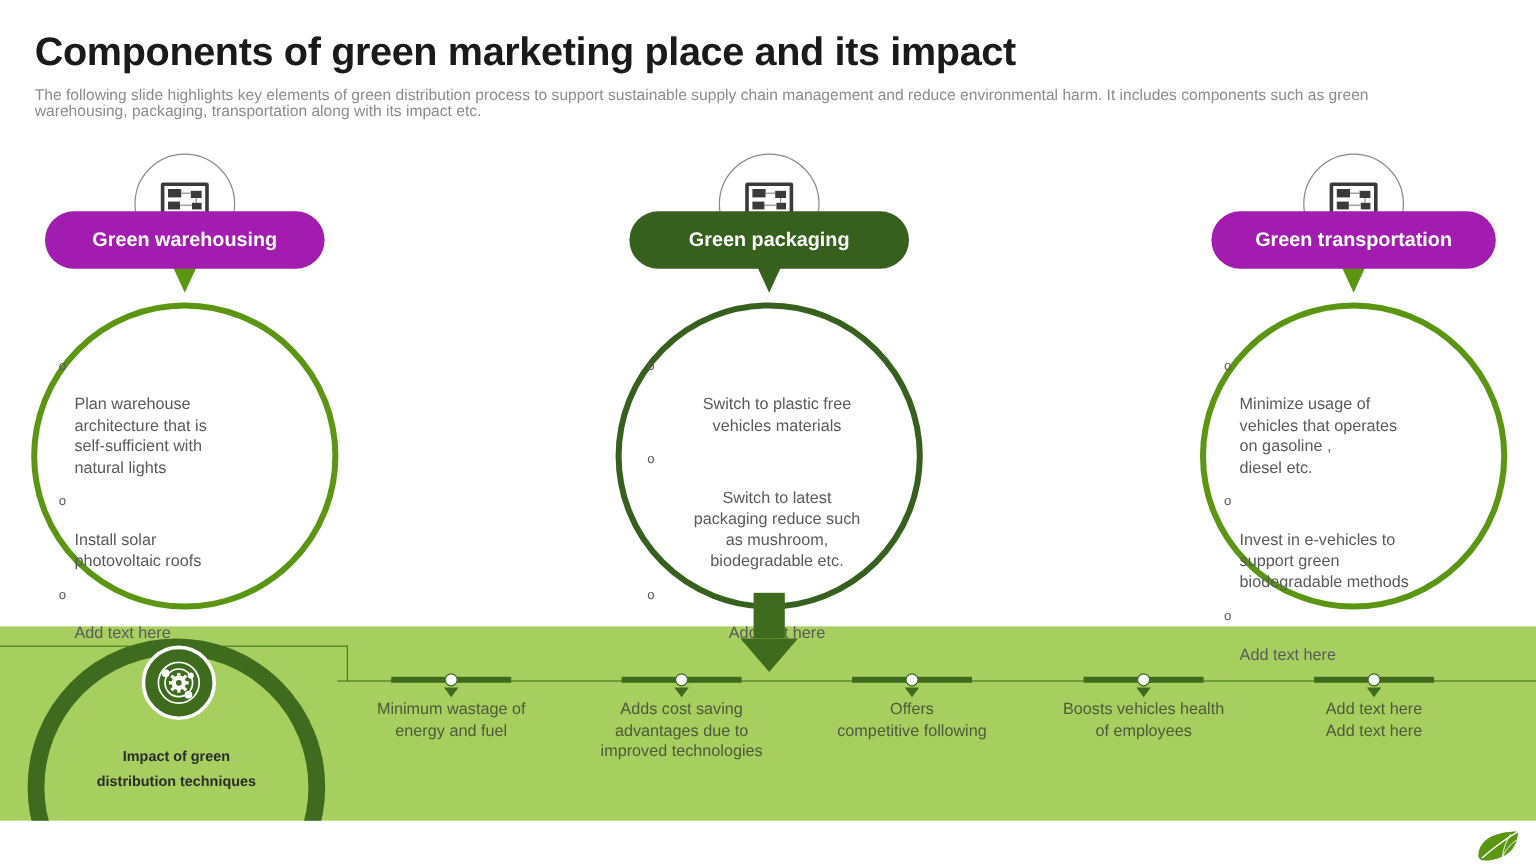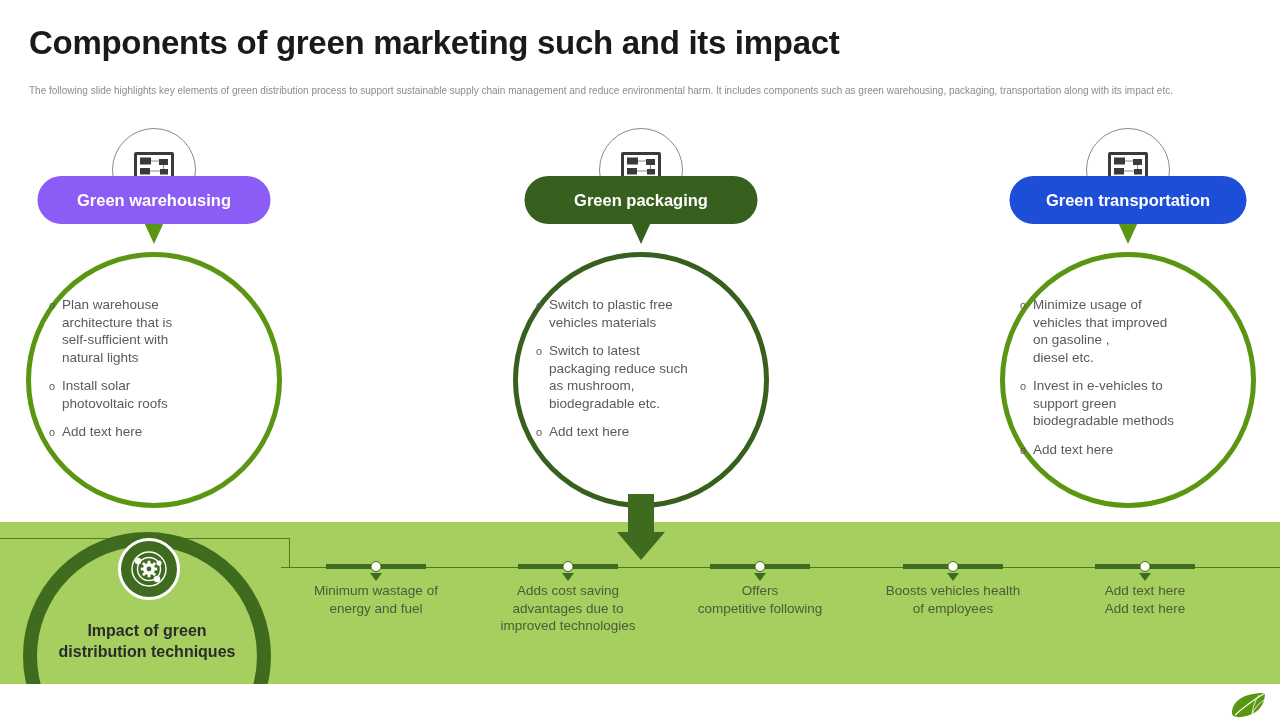--- a/index.html
+++ b/index.html
@@ -11,22 +11,22 @@
   }
   #slide { position: relative; width: 1280px; height: 720px; background: #fff; }
 
   
   .title {
     position: absolute; left: 29px; top: 24px;
     font-size: 33px; font-weight: bold; color: #1a1a1a;
     letter-spacing: -0.3px; white-space: nowrap;
   }
   .subtitle {
-    position: absolute; left: 29px; top: 84px; width: 1172px;
-    font-size: 10px; line-height: 14px; color: #8c8c8c;
+    position: absolute; left: 29px; top: 72px; width: 1172px;
+    font-size: 13px; line-height: 14px; color: #8c8c8c;
   }
 
   
   .col { position: absolute; top: 0; width: 300px; height: 520px; }
 
   .icon-circle {
     position: absolute; left: 50%; top: 128px;
     transform: translateX(-50%);
     width: 84px; height: 84px; border-radius: 50%;
     background: #ffffff; border: 1px solid #8a8a8a;
@@ -67,21 +67,21 @@
   }
   .bullet {
     display: flex; align-items: flex-start;
     margin-bottom: 11px;
     font-size: 13.5px; line-height: 17.5px; color: #5a5a5a;
   }
   .bullet .marker {
     width: 13px; flex: 0 0 13px;
     font-size: 11px; line-height: 18px; color: #5a5a5a;
   }
-  .bullet .txt { flex: 1; white-space: pre-line; }
+  .bullet .txt { flex: 1; white-space: pre-line; margin-top: 32px; }
 
   
   .band {
     position: absolute; left: 0; top: 522px;
     width: 1280px; height: 162px;
     background: #a6cf5f;
   }
   .step-line {
     position: absolute; left: 0; top: 538px;
     width: 290px; height: 30px;
@@ -104,21 +104,21 @@
   }
   .impact-icon {
     position: absolute; left: 118px; top: 538px;
     width: 62px; height: 62px; border-radius: 50%;
     background: #3f6b1f; border: 3px solid #ffffff;
     display: flex; align-items: center; justify-content: center;
     z-index: 5;
   }
   .impact-label {
     position: absolute; left: 23px; top: 620px; width: 248px;
-    text-align: center; font-size: 16px; font-weight: bold;
+    text-align: center; font-size: 12px; font-weight: bold;
     line-height: 21px; color: #2b2b2b; z-index: 5;
     white-space: pre-line;
   }
   .band-mask {
     position: absolute; left: 0; top: 684px;
     width: 1280px; height: 36px; background: #ffffff; z-index: 6;
   }
 
   .down-arrow {
     position: absolute; left: 617px; top: 494px;
@@ -168,41 +168,41 @@
     position: absolute; left: 0; top: 701px; width: 1280px;
     text-align: center; font-size: 11px; color: #6e6e6e;
   }
   .leaf { position: absolute; left: 1229px; top: 692px; z-index: 7; }
 </style>
 </head>
 <body>
 
 <div id="slide">
 
-  <div class="title">Components of green marketing such and its impact</div>
+  <div class="title">Components of green marketing place and its impact</div>
   <div class="subtitle">The following slide highlights key elements of green distribution process to support sustainable supply chain management and reduce environmental harm. It includes components such as green warehousing, packaging, transportation along with its impact etc.</div>
 
   <div class="col" style="left:4px;">
     <div class="icon-circle">
       <svg width="44" height="38" viewBox="0 0 44 38">
         <rect x="2" y="1" width="40" height="28" rx="2" fill="#3a3a3a"></rect>
         <rect x="5" y="4" width="34" height="22" fill="#ffffff"></rect>
         <rect x="8" y="6.5" width="11" height="7" fill="#3a3a3a"></rect>
         <rect x="27" y="8" width="9" height="6" fill="#3a3a3a"></rect>
         <rect x="8" y="17" width="10" height="6.5" fill="#3a3a3a"></rect>
         <rect x="28" y="18" width="8" height="5.5" fill="#3a3a3a"></rect>
         <rect x="19" y="9.5" width="8" height="1" fill="#8d8d8d"></rect>
         <rect x="18" y="19.5" width="10" height="1" fill="#8d8d8d"></rect>
         <rect x="31" y="14" width="1" height="4" fill="#8d8d8d"></rect>
         <rect x="18" y="30" width="8" height="4" fill="#3a3a3a"></rect>
         <rect x="13" y="33.5" width="18" height="3" rx="1.2" fill="#3a3a3a"></rect>
       </svg>
     </div>
     <div class="tail" style="border-top-color:#5a9612;"></div>
-    <div class="pill" style="background:#8b5cf6;">
+    <div class="pill" style="background:#a21caf;">
       <span>Green warehousing</span>
     </div>
     <div class="big-circle" style="border-color:#5a9612;"></div>
     <div class="bullets">
       <div class="bullet">
         <span class="marker">o</span>
         <span class="txt">Plan warehouse
 architecture that is
 self-sufficient with
 natural lights</span>
@@ -212,21 +212,21 @@
         <span class="txt">Install solar
 photovoltaic roofs</span>
       </div>
       <div class="bullet">
         <span class="marker">o</span>
         <span class="txt">Add text here</span>
       </div>
     </div>
   </div>
 
-  <div class="col" style="left:491px;">
+  <div class="col" style="left:491px;text-align:center;">
     <div class="icon-circle">
       <svg width="44" height="38" viewBox="0 0 44 38">
         <rect x="2" y="1" width="40" height="28" rx="2" fill="#3a3a3a"></rect>
         <rect x="5" y="4" width="34" height="22" fill="#ffffff"></rect>
         <rect x="8" y="6.5" width="11" height="7" fill="#3a3a3a"></rect>
         <rect x="27" y="8" width="9" height="6" fill="#3a3a3a"></rect>
         <rect x="8" y="17" width="10" height="6.5" fill="#3a3a3a"></rect>
         <rect x="28" y="18" width="8" height="5.5" fill="#3a3a3a"></rect>
         <rect x="19" y="9.5" width="8" height="1" fill="#8d8d8d"></rect>
         <rect x="18" y="19.5" width="10" height="1" fill="#8d8d8d"></rect>
@@ -270,29 +270,29 @@
         <rect x="8" y="17" width="10" height="6.5" fill="#3a3a3a"></rect>
         <rect x="28" y="18" width="8" height="5.5" fill="#3a3a3a"></rect>
         <rect x="19" y="9.5" width="8" height="1" fill="#8d8d8d"></rect>
         <rect x="18" y="19.5" width="10" height="1" fill="#8d8d8d"></rect>
         <rect x="31" y="14" width="1" height="4" fill="#8d8d8d"></rect>
         <rect x="18" y="30" width="8" height="4" fill="#3a3a3a"></rect>
         <rect x="13" y="33.5" width="18" height="3" rx="1.2" fill="#3a3a3a"></rect>
       </svg>
     </div>
     <div class="tail" style="border-top-color:#5a9612;"></div>
-    <div class="pill" style="background:#1d4ed8; width:237px;">
+    <div class="pill" style="background:#a21caf; width:237px;">
       <span>Green transportation</span>
     </div>
     <div class="big-circle" style="border-color:#5a9612;"></div>
     <div class="bullets" style="width:216px;">
       <div class="bullet">
         <span class="marker">o</span>
         <span class="txt">Minimize usage of
-vehicles that improved
+vehicles that operates
 on gasoline ,
 diesel etc.</span>
       </div>
       <div class="bullet">
         <span class="marker">o</span>
         <span class="txt">Invest in e-vehicles to
 support green
 biodegradable methods</span>
       </div>
       <div class="bullet">

